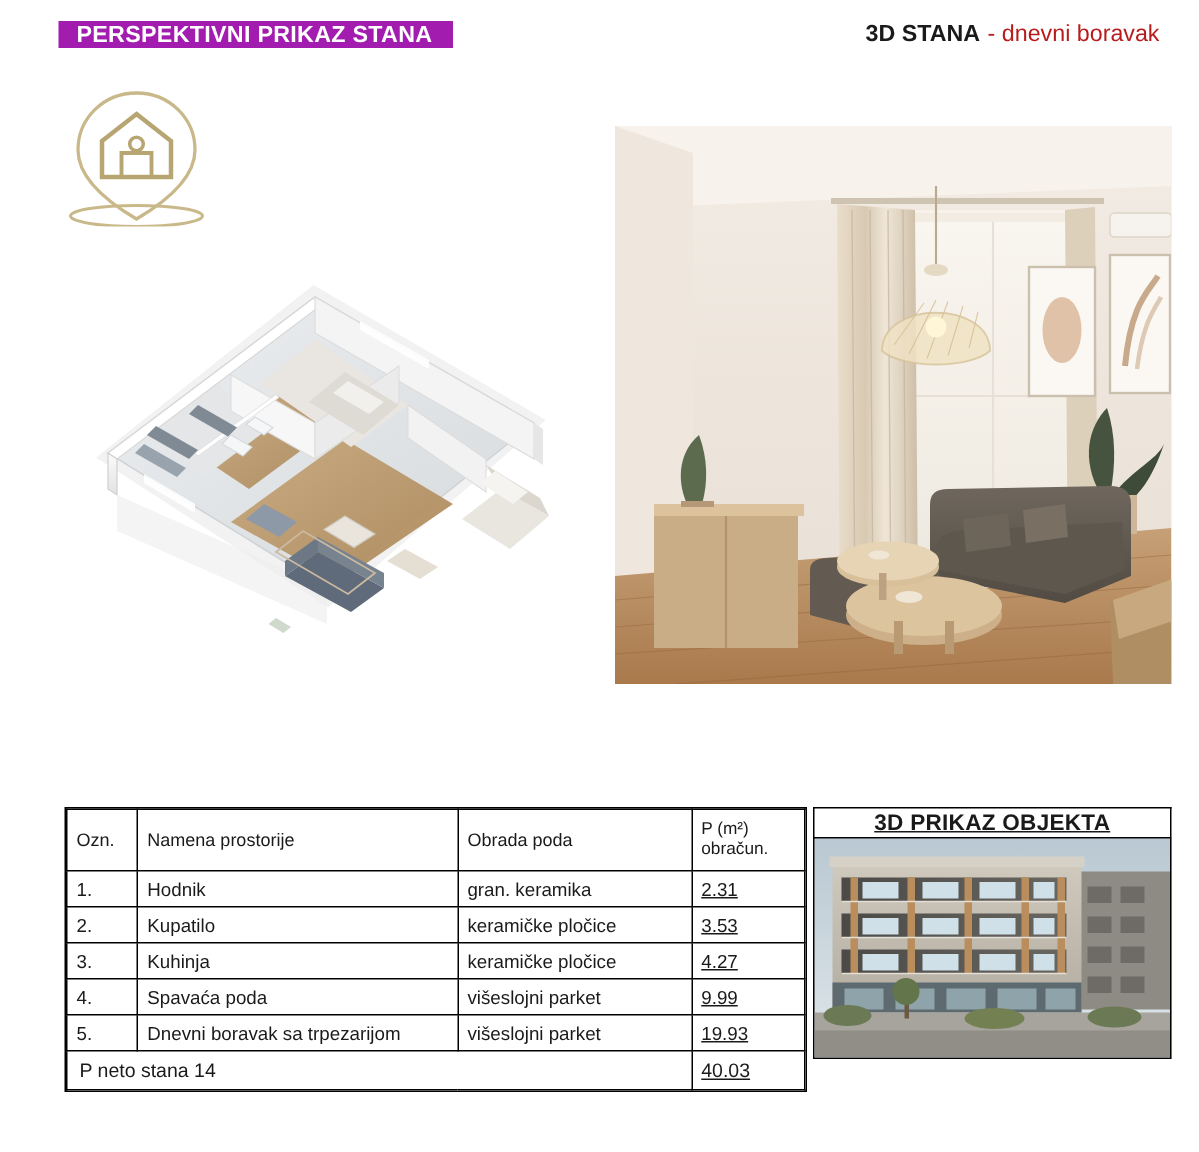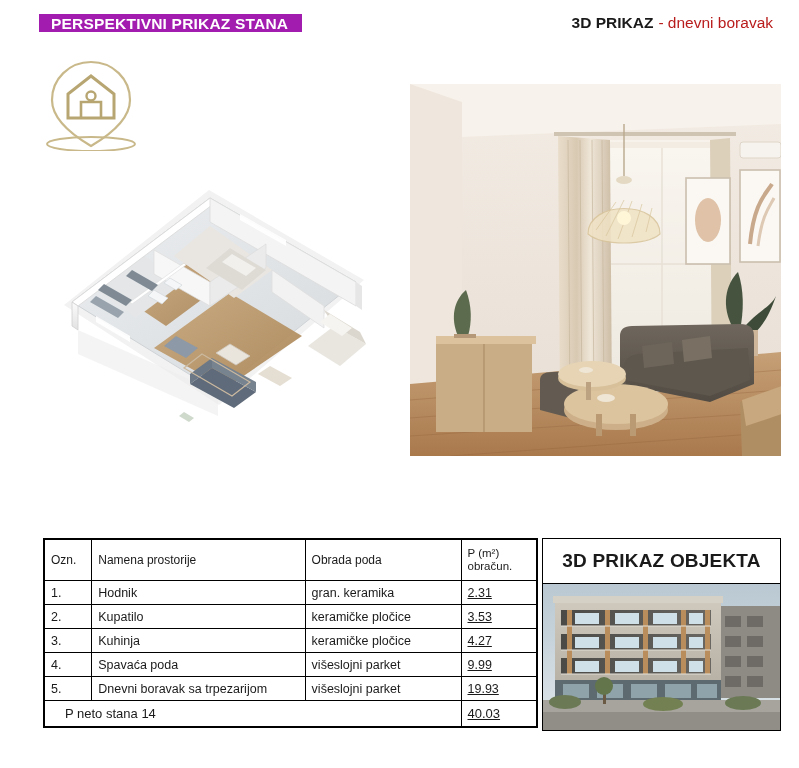--- a/index.html
+++ b/index.html
@@ -135,60 +135,61 @@
     letter-spacing: 0.2px;
   }
   tbody tr td { height: 19px; }
   .num { text-align: center; }
   .amount { text-align: right; padding-right: 10px; text-decoration: underline; }
   .row-total td {
     background: #f6d7d7;
     height: 21px;
     font-size: 13px;
   }
-  .row-total .total-label { padding-left: 20px; }
+  .row-total .total-label { padding-left: 8px; }
 
   
   .obj-panel {
     position: absolute;
     left: 542px;
     top: 538px;
     width: 239px;
   }
   .obj-title {
-    height: 45px;
+    height: 20px;
     border: 1px solid #000;
     border-bottom: none;
     box-sizing: border-box;
     display: flex;
     align-items: center;
     justify-content: center;
-    font-size: 19px;
+    font-size: 15px;
     font-weight: bold;
     letter-spacing: 0.2px;
     background: #fff;
+    text-decoration: underline;
   }
   .obj-photo {
     height: 148px;
     border: 1px solid #000;
     box-sizing: border-box;
     overflow: hidden;
     position: relative;
     background: #b9c2c8;
   }
 </style>
 </head>
 <body>
 
 <div class="header">
   <div class="header-left">
     <span class="header-left-text">PERSPEKTIVNI PRIKAZ STANA</span>
   </div>
   <div class="header-right">
-    <span class="bold">3D PRIKAZ</span>
+    <span class="bold">3D STANA</span>
     <span class="light">- dnevni boravak</span>
   </div>
 </div>
 
 <div class="logo">
   <svg width="110" height="95" viewBox="0 0 110 95">
 
     <path d="M55 6 C33 6 16 23 16 44 C16 64 38 80 55 90 C72 80 94 64 94 44 C94 23 77 6 55 6 Z" fill="none" stroke="#c9b98a" stroke-width="2.2"></path>
 
     <path d="M55 20 L78 38 L78 62 L32 62 L32 38 Z" fill="none" stroke="#b8a672" stroke-width="3"></path>

